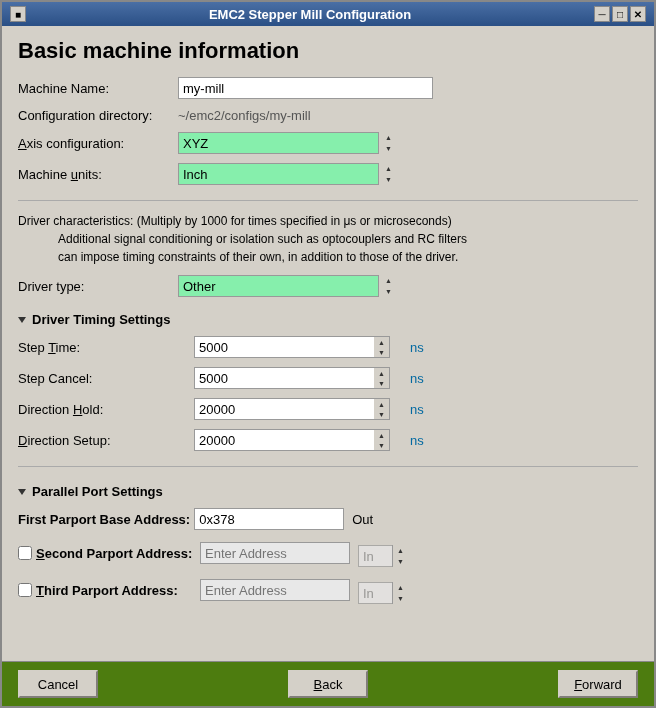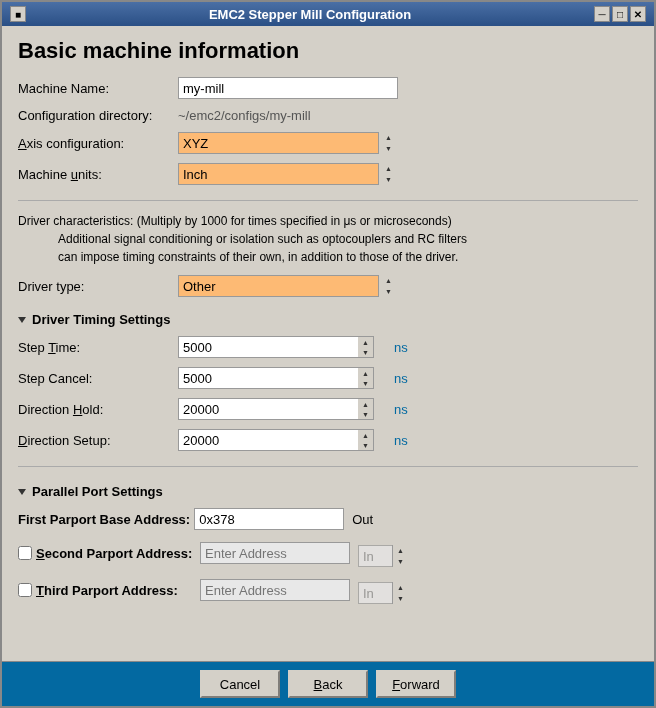--- a/index.html
+++ b/index.html
@@ -80,31 +80,31 @@
       min-width: 220px;
     }
     input[type="text"], input[type="number"] {
       background: white;
       border: 1px solid #999;
       padding: 2px 4px;
       font-size: 13px;
       height: 22px;
     }
     .input-text {
-      width: 220px;
+      width: 255px;
     }
     .select-wrapper {
       position: relative;
       display: inline-flex;
       align-items: center;
     }
     select {
       appearance: none;
       -webkit-appearance: none;
-      background: #fdba74;
+      background: #86efac;
       border: 1px solid #999;
       padding: 2px 24px 2px 4px;
       font-size: 13px;
       height: 22px;
       width: 220px;
       cursor: pointer;
     }
     .select-arrow {
       position: absolute;
       right: 0;
@@ -149,20 +149,21 @@
       border-style: solid;
     }
     .triangle-down {
       border-width: 6px 4px 0 4px;
       border-color: #333 transparent transparent transparent;
     }
     .spinner-input {
       display: inline-flex;
       align-items: stretch;
       height: 22px;
+      margin-left: 16px;
     }
     .spinner-input input {
       width: 180px;
       border-right: none;
       height: 22px;
     }
     .spinner-buttons {
       display: flex;
       flex-direction: column;
       border: 1px solid #999;
@@ -230,23 +231,23 @@
       color: #000;
     }
     input[type="checkbox"] {
       width: 14px;
       height: 14px;
     }
     .footer {
       border-top: 1px solid #888;
       padding: 8px 16px;
       display: flex;
-      justify-content: center;
+      justify-content: space-between;
       gap: 8px;
-      background: #0369a1;
+      background: #4d7c0f;
     }
     .footer-btn {
       min-width: 80px;
       height: 28px;
       background: #d4d0c8;
       border: 2px outset #d4d0c8;
       font-size: 13px;
       cursor: pointer;
       padding: 0 12px;
     }

